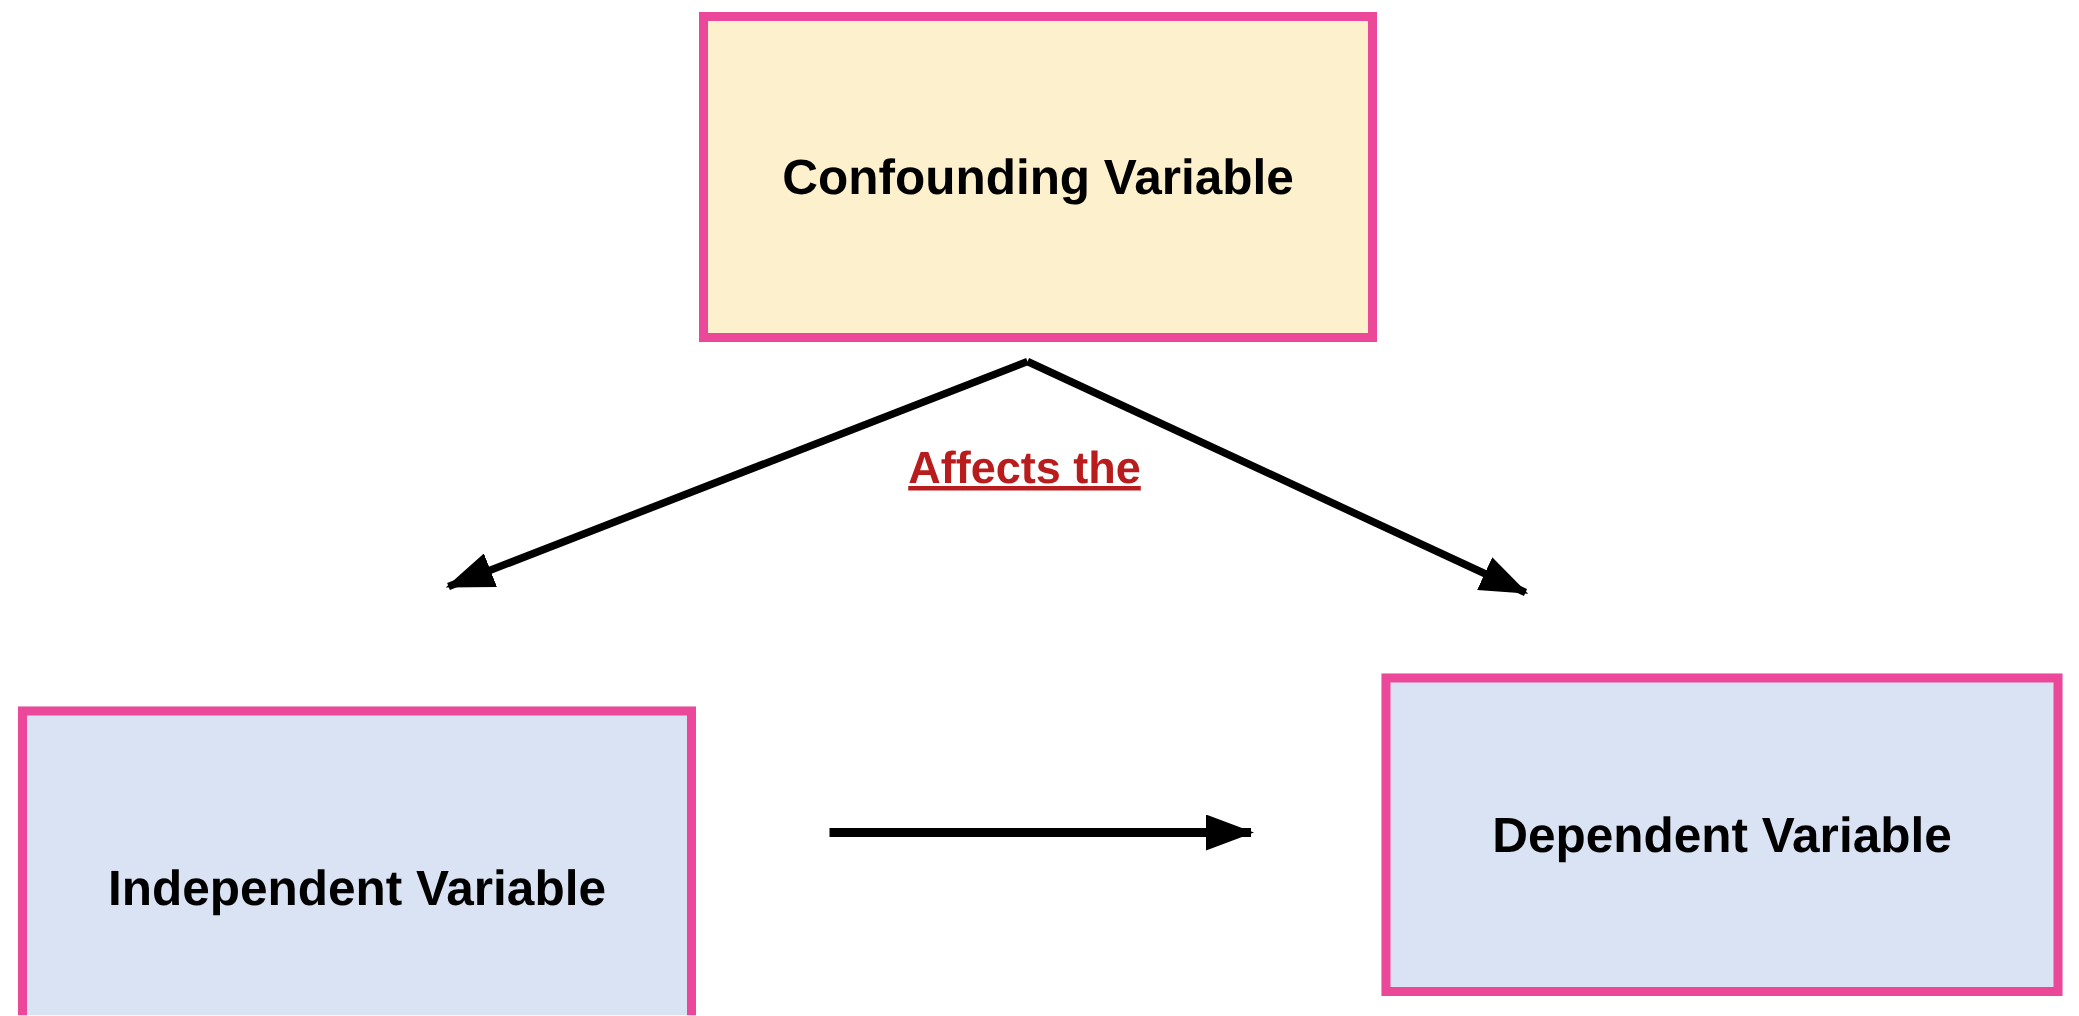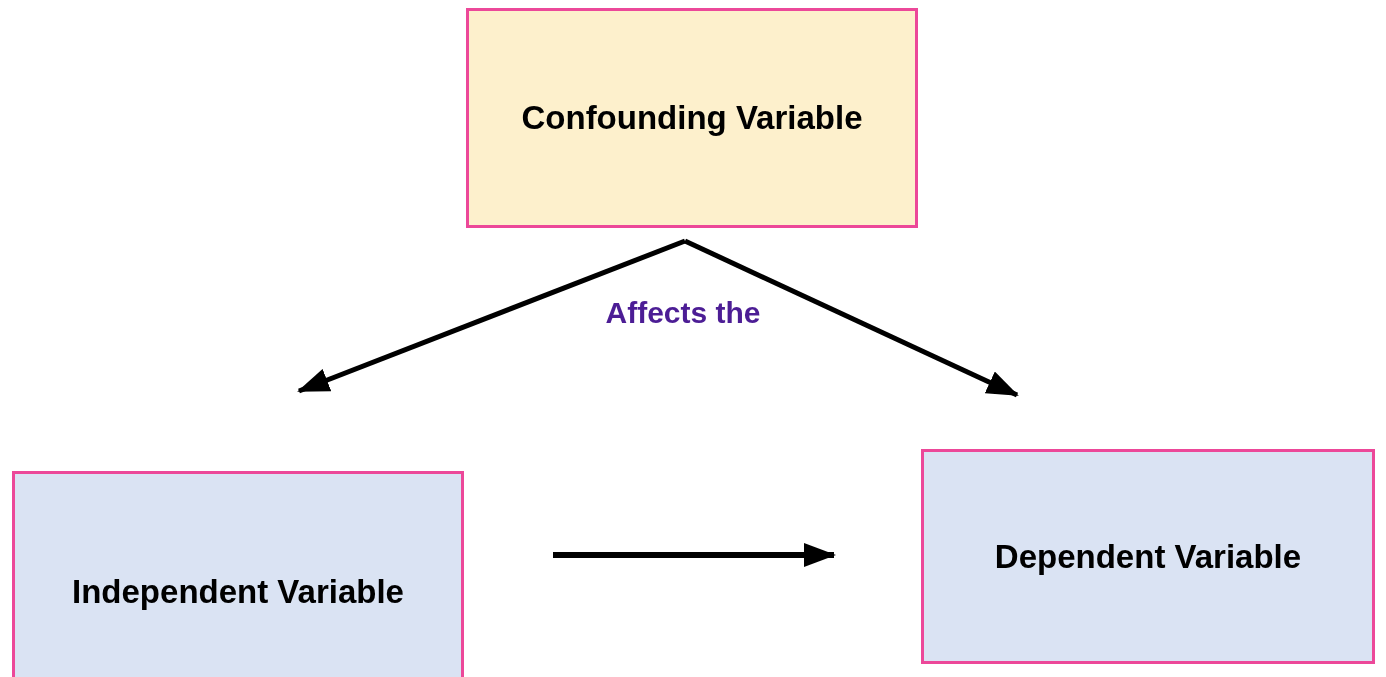--- a/index.html
+++ b/index.html
@@ -17,21 +17,21 @@
   }
   .arrows {
     position: absolute;
     left: 0;
     top: 0;
     width: 1386px;
     height: 677px;
   }
   .node {
     position: absolute;
-    border: 3px solid #ec4899;
+    border: 6px solid #ec4899;
     display: flex;
     align-items: center;
     justify-content: center;
     box-sizing: border-box;
     text-align: center;
   }
   .node span {
     font-size: 33px;
     font-weight: bold;
     color: #000000;
@@ -87,17 +87,17 @@
   </div>
 
   <div class="node node-independent" style="background-color: rgb(218, 227, 243);">
     <span>Independent Variable</span>
   </div>
 
   <div class="node node-dependent" style="background-color: rgb(218, 227, 243);">
     <span>Dependent Variable</span>
   </div>
 
-  <div class="annotation" style="color: #4c1d95;">
+  <div class="annotation" style="color: #b91c1c; text-decoration: underline;">
     <div>Affects the</div>
   </div>
 
 </div>
 
 </body></html>

